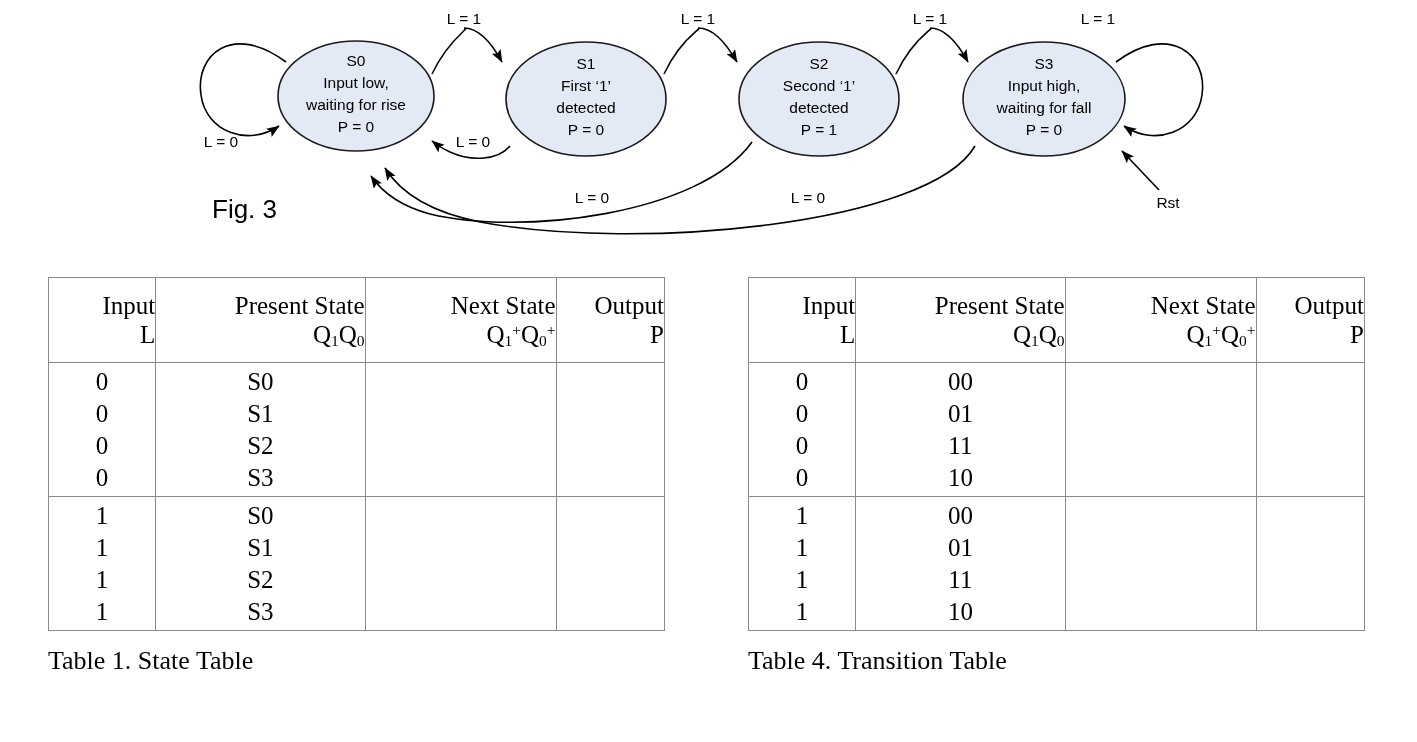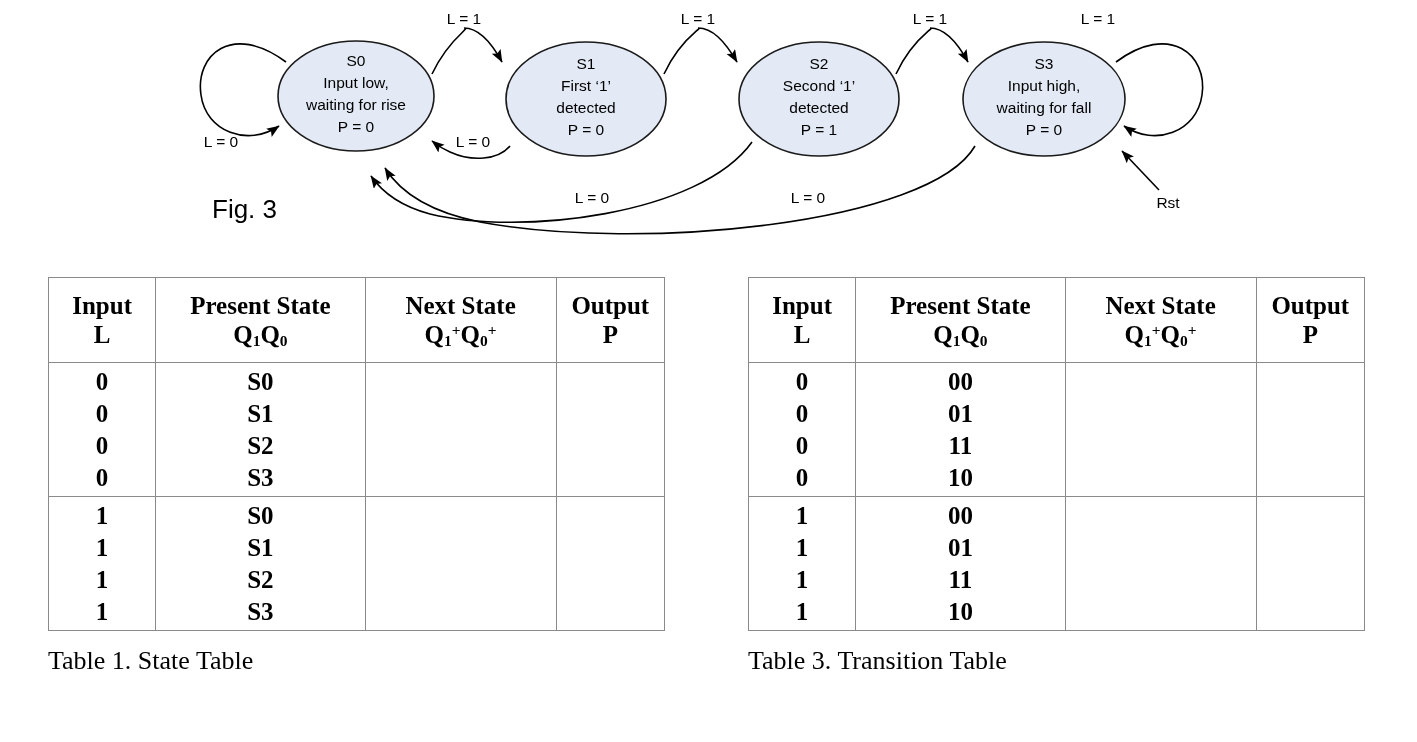--- a/index.html
+++ b/index.html
@@ -71,24 +71,24 @@
 
   table.fsm-table {
     border-collapse: collapse;
     table-layout: fixed;
     width: 100%;
     border: 1px solid #8a8a8a;
   }
   table.fsm-table td,
   table.fsm-table th {
     border: 1px solid #8a8a8a;
-    text-align: center;
+    text-align: right;
     vertical-align: middle;
     font-family: "Liberation Serif", serif;
-    font-weight: bold;
+    font-weight: normal;
     padding: 0;
   }
   .col-input  { width: 17.4%; }
   .col-ps     { width: 34.0%; }
   .col-ns     { width: 31.0%; }
   .col-out    { width: 17.6%; }
 
   thead th {
     font-size: 25px;
     line-height: 1.16;
@@ -411,14 +411,14 @@
           <div class="cell-stack">
             <span></span>
             <span></span>
             <span></span>
             <span></span>
           </div>
         </td>
       </tr>
     </tbody>
   </table>
-  <div class="table-caption">Table 3. Transition Table</div>
+  <div class="table-caption">Table 4. Transition Table</div>
 </div>
 
 </body></html>

